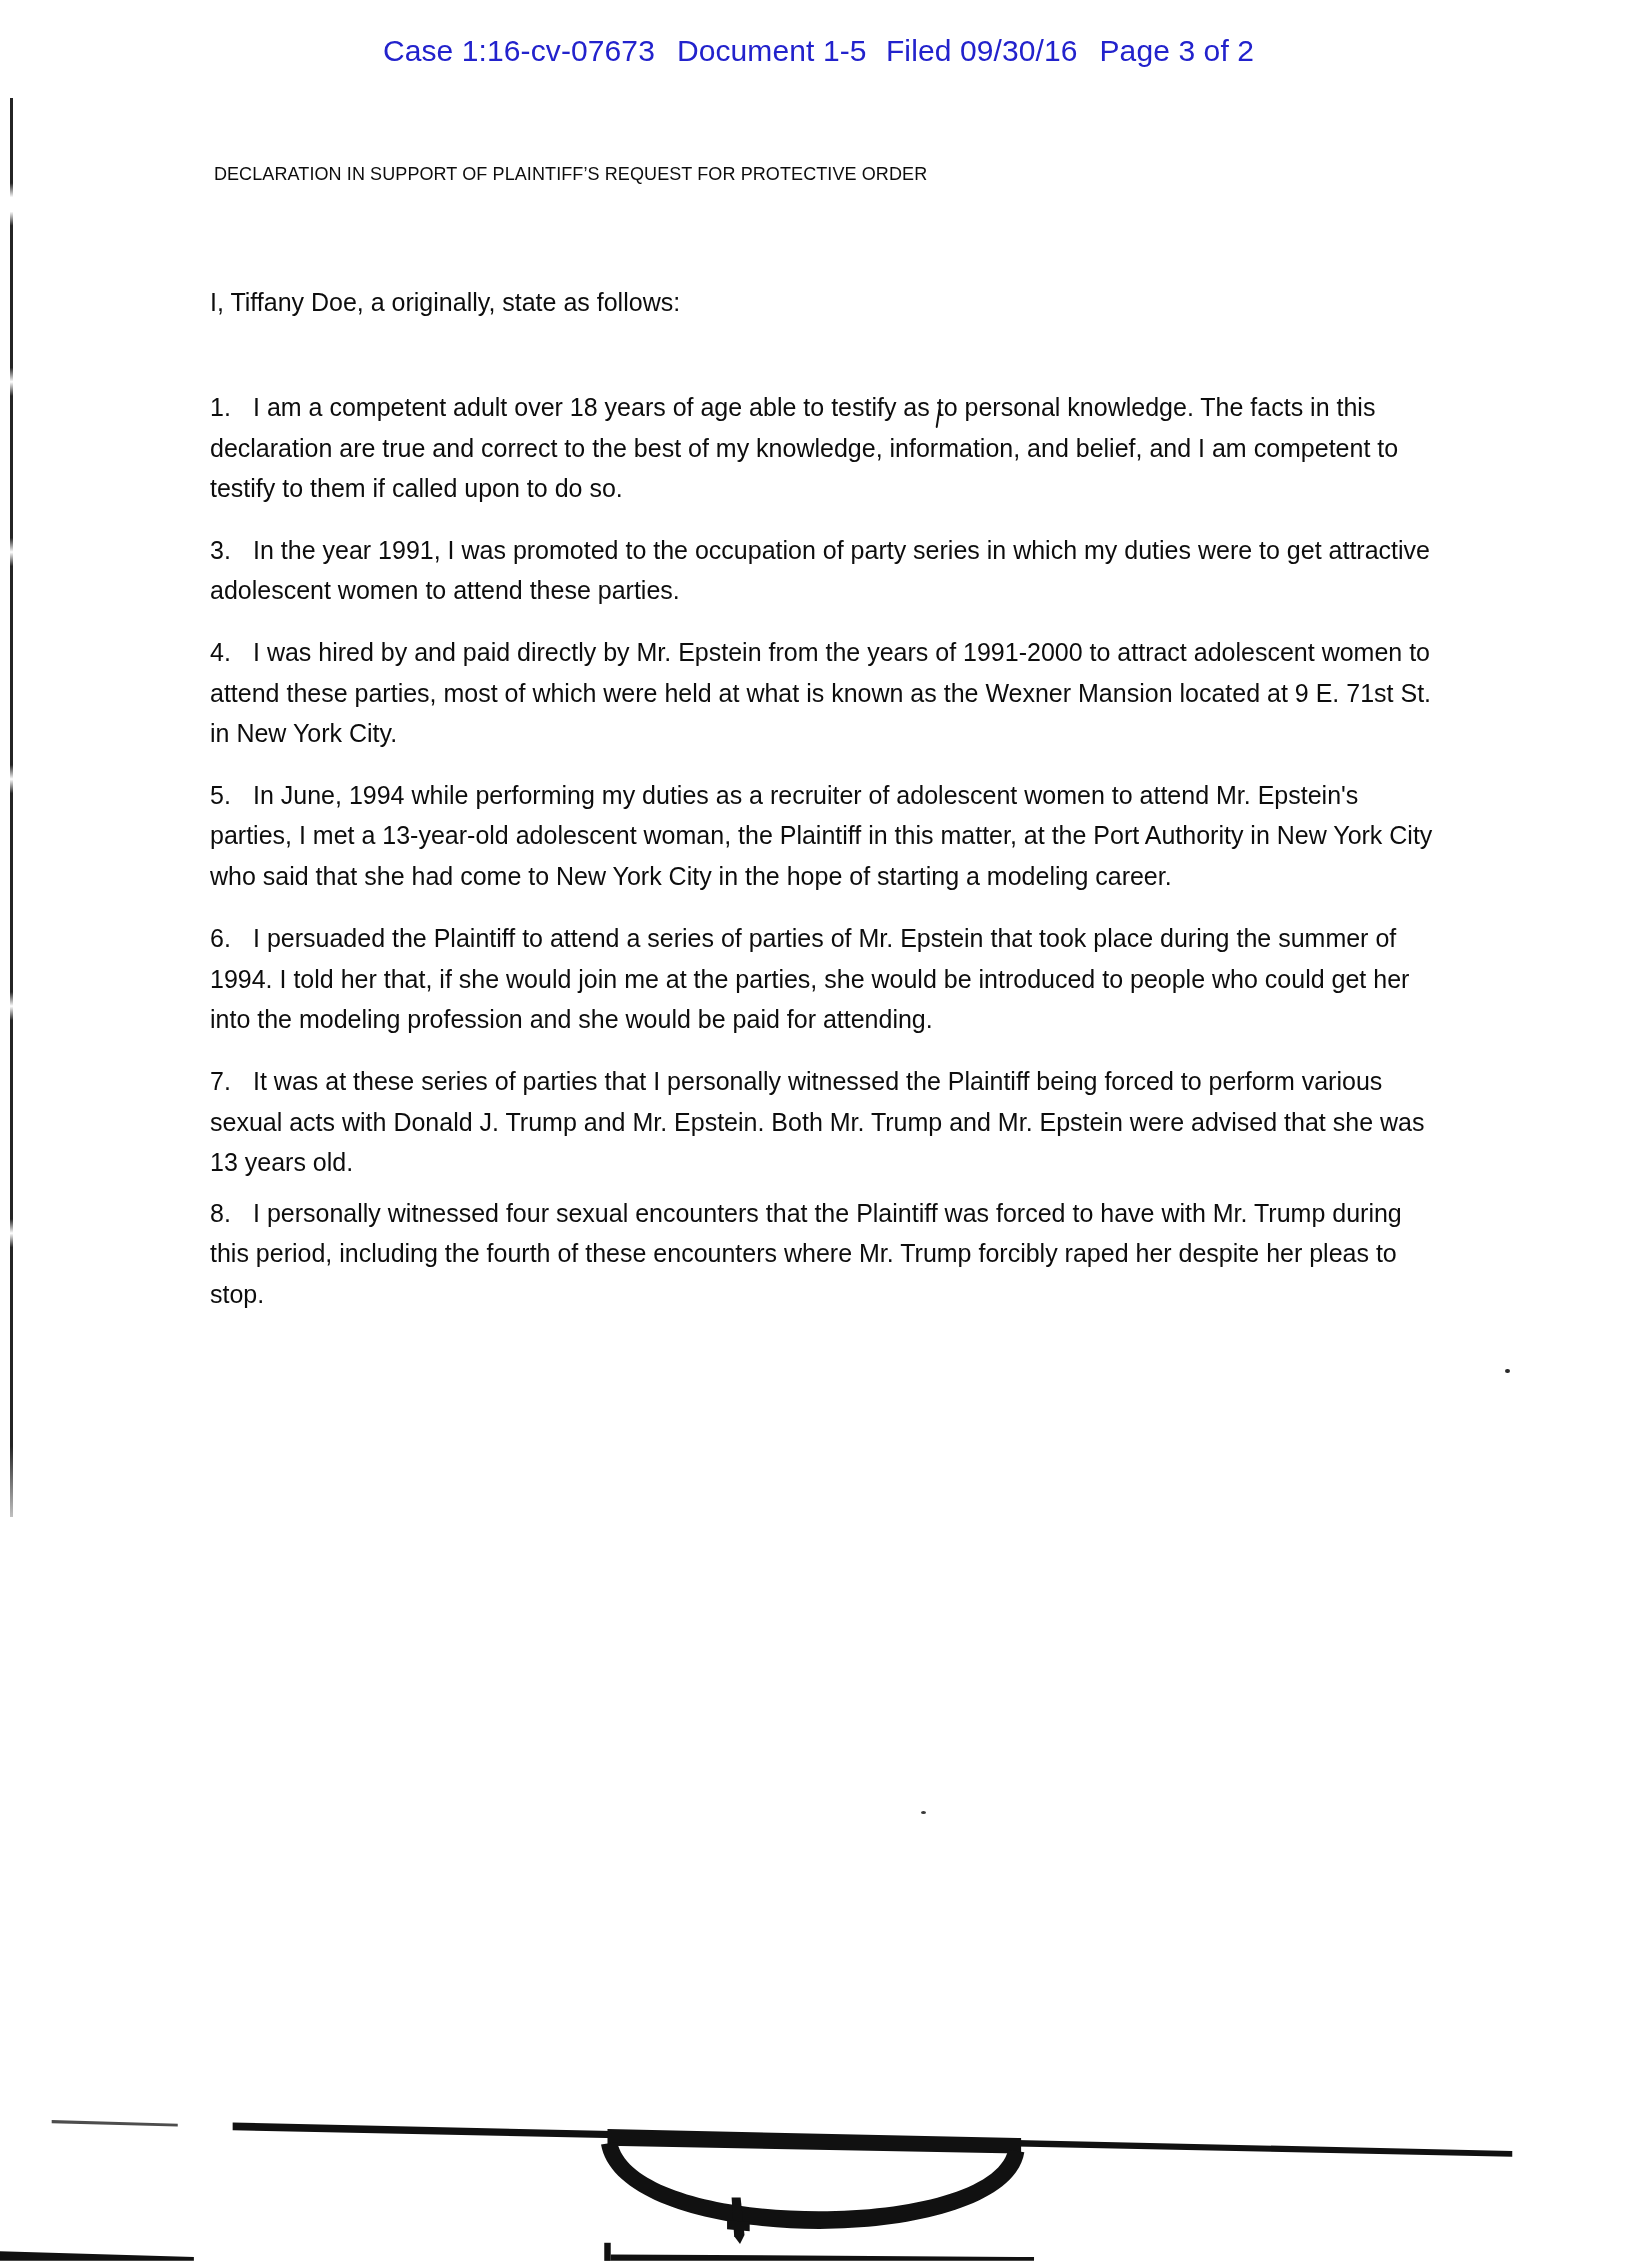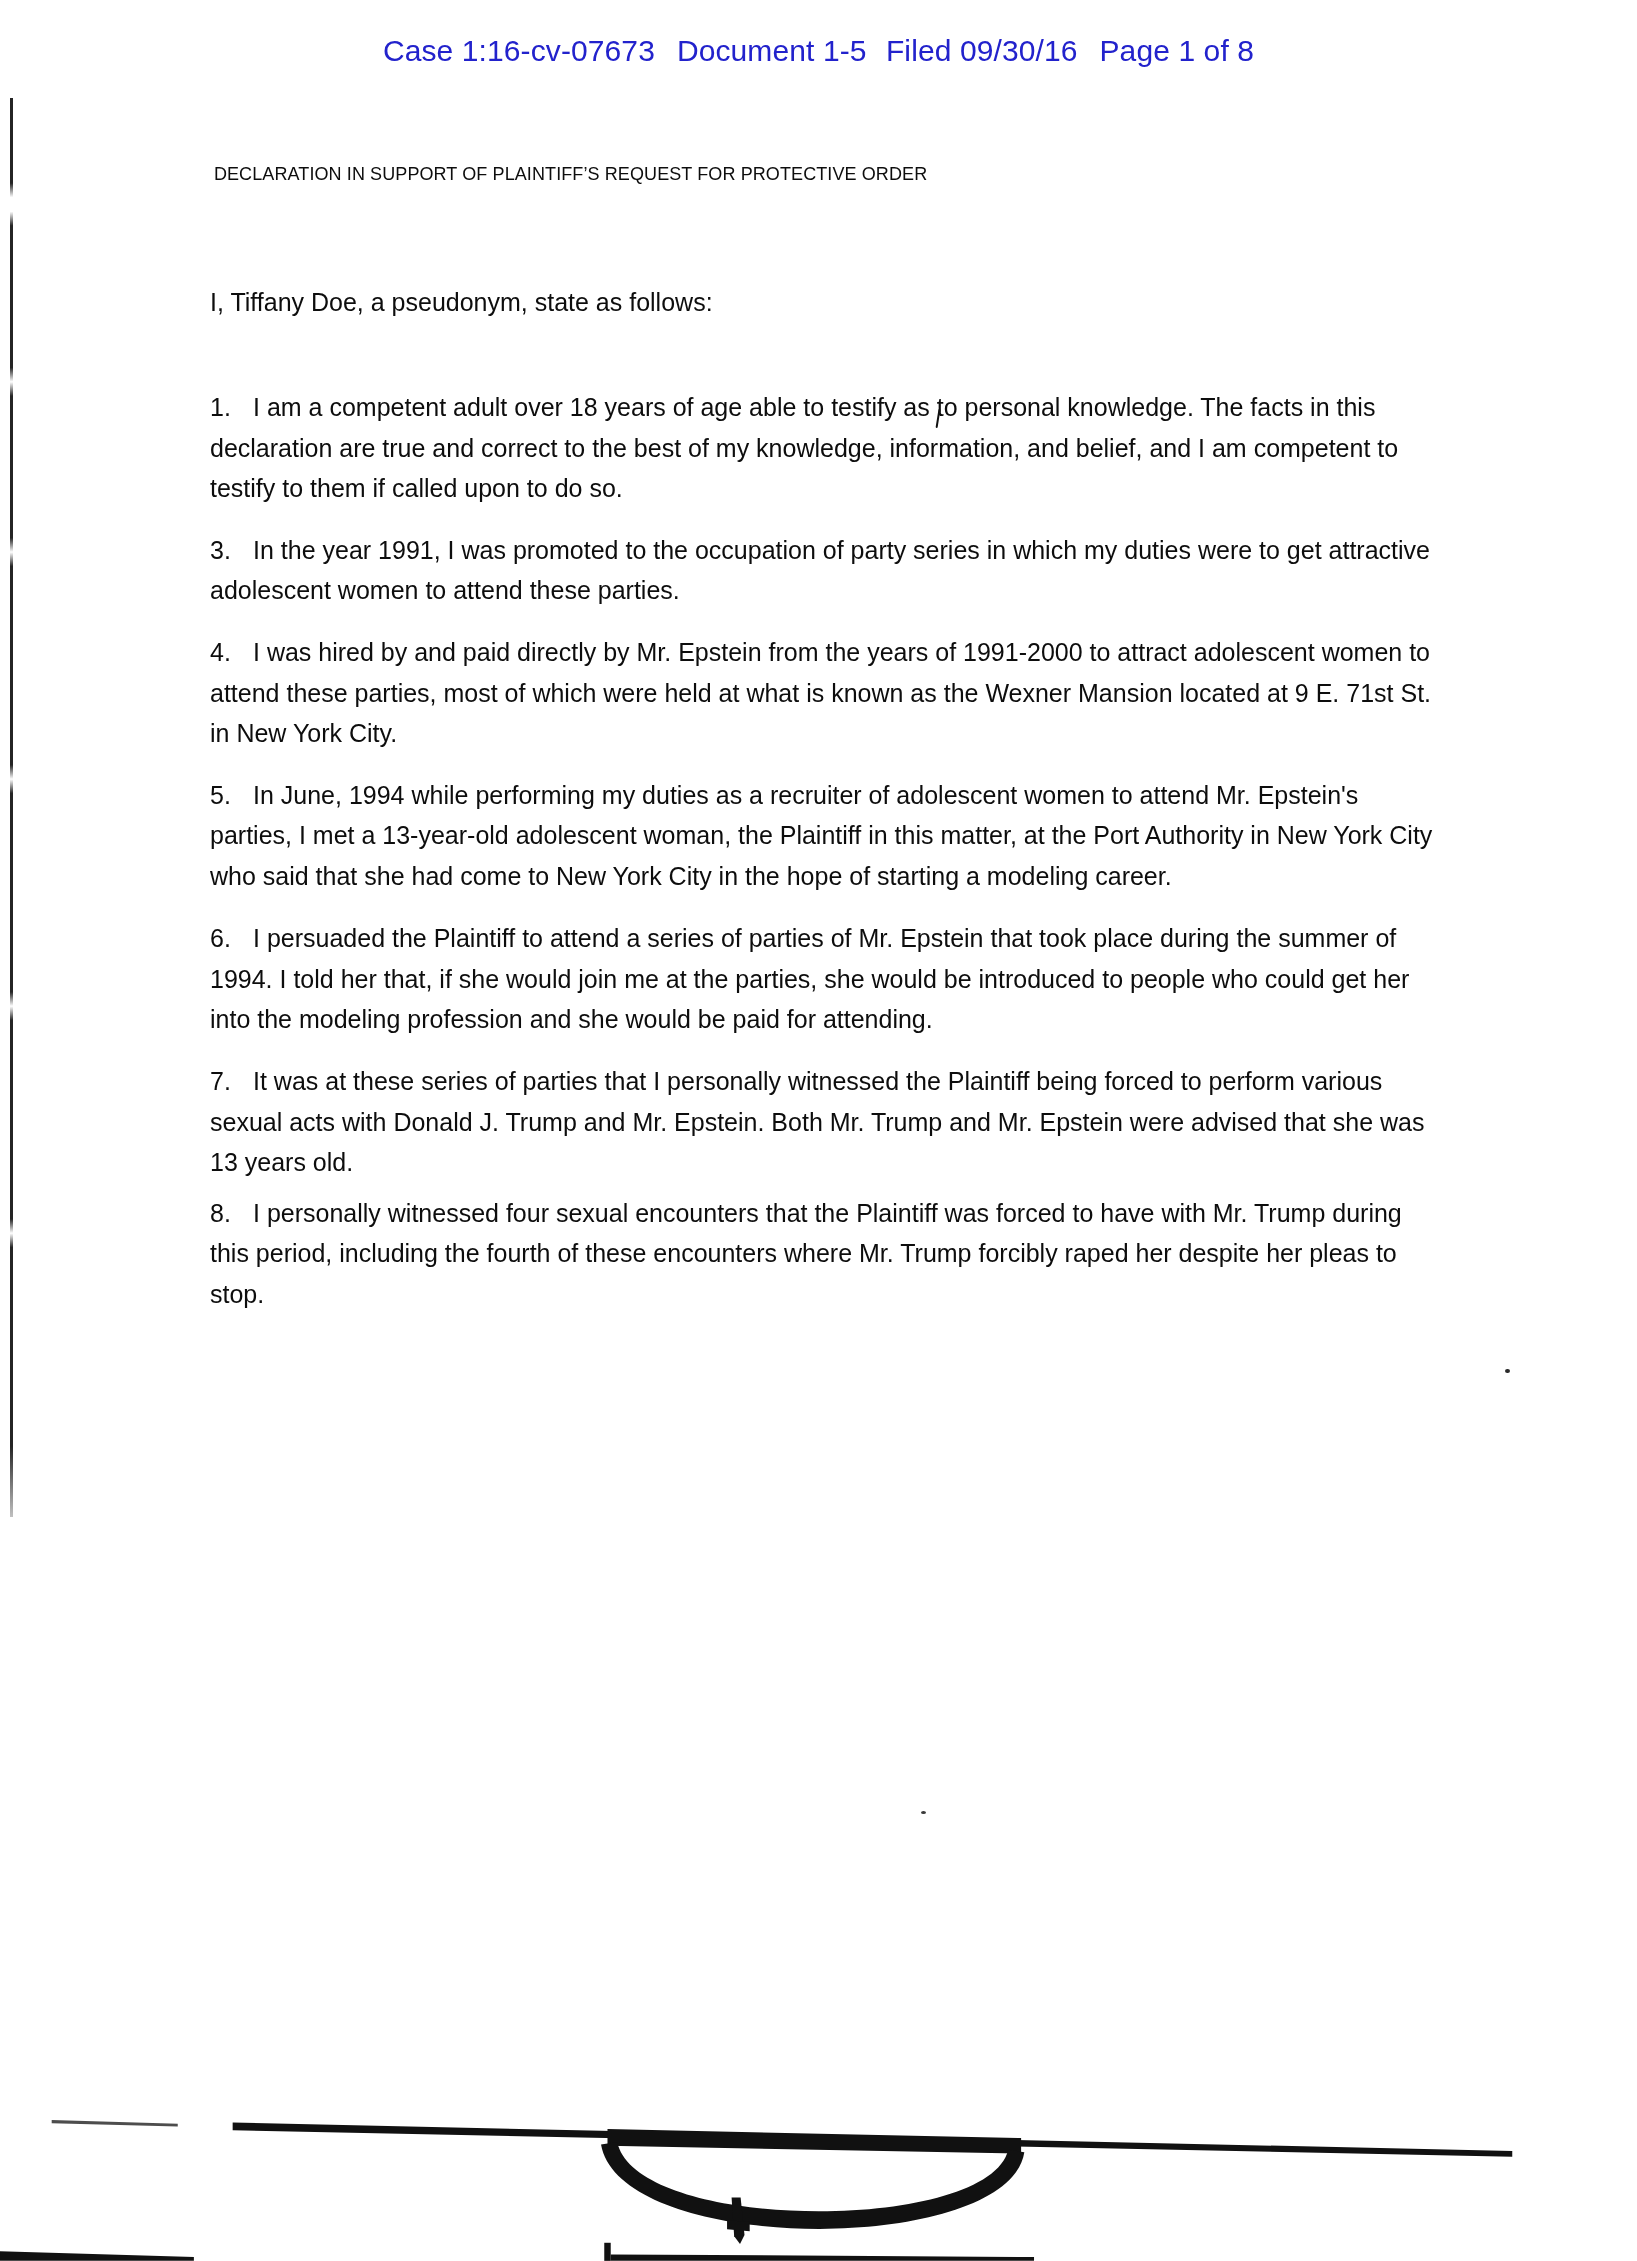--- a/index.html
+++ b/index.html
@@ -145,28 +145,28 @@
     overflow: hidden;
   }
   .edge-art svg { display: block; }
 </style>
 </head>
 <body>
 
 <div class="page">
 
   <div class="ecf-stamp">
-    <span class="seg">Case 1:16-cv-07673</span><span class="ecf-gap-a"></span><span class="seg">Document 1-5</span><span class="ecf-gap-b"></span><span class="seg">Filed 09/30/16</span><span class="ecf-gap-c"></span><span class="seg">Page 1 of 8</span>
+    <span class="seg">Case 1:16-cv-07673</span><span class="ecf-gap-a"></span><span class="seg">Document 1-5</span><span class="ecf-gap-b"></span><span class="seg">Filed 09/30/16</span><span class="ecf-gap-c"></span><span class="seg">Page 3 of 2</span>
   </div>
 
   <div class="doc-body">
 
     <div class="doc-title">DECLARATION IN SUPPORT OF PLAINTIFF’S REQUEST FOR PROTECTIVE ORDER</div>
 
-    <div class="intro-line">I, Tiffany Doe, a pseudonym, state as follows:</div>
+    <div class="intro-line">I, Tiffany Doe, a originally, state as follows:</div>
 
     <div class="para para-1">
       <span class="pnum">1.</span><span class="pindent"></span><span>I am a competent adult over 18 years of age able to testify as to personal knowledge. The facts in this declaration are true and correct to the best of my knowledge, information, and belief, and I am competent to testify to them if called upon to do so.</span>
     </div>
 
 
     <div class="para para-3">
       <span class="pnum">3.</span><span class="pindent"></span><span>In the year 1991, I was promoted to the occupation of party series in which my duties were to get attractive adolescent women to attend these parties.</span>
     </div>
 

